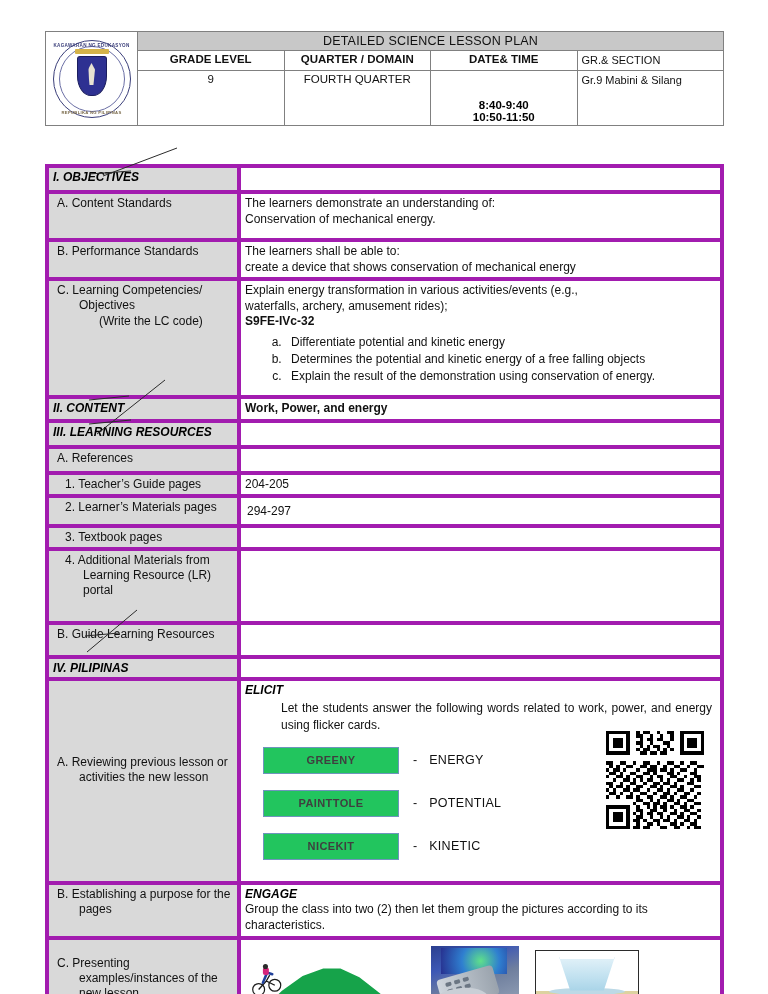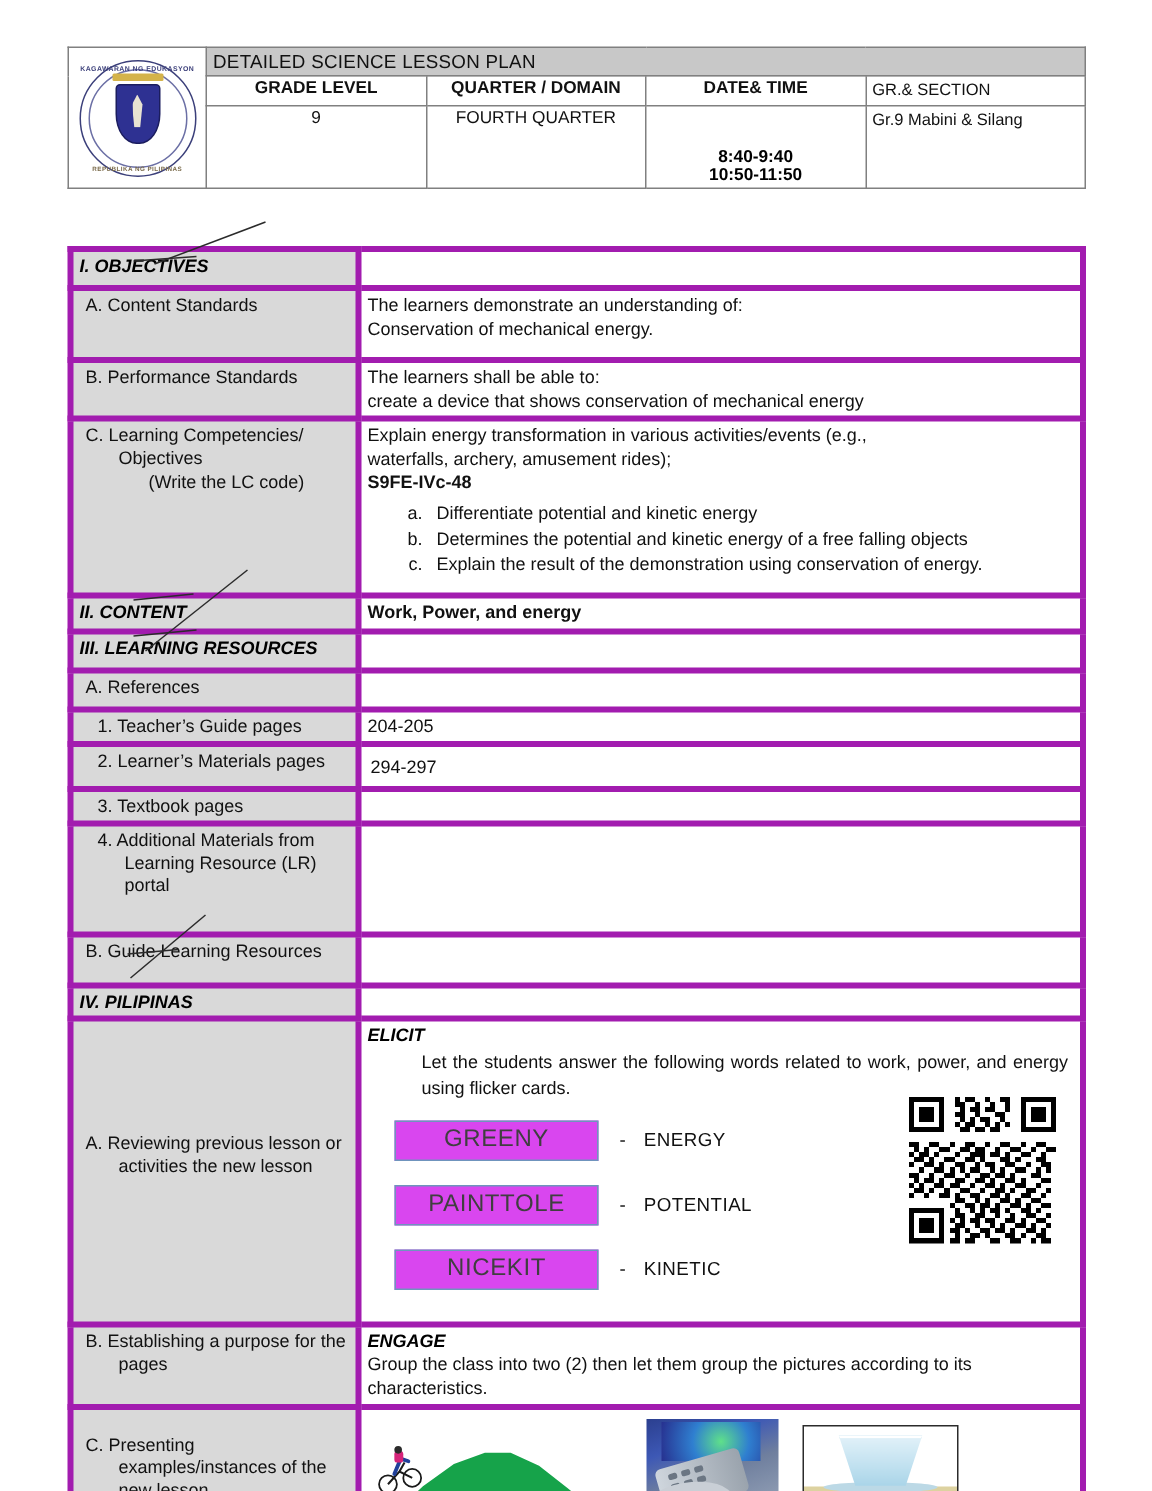--- a/index.html
+++ b/index.html
@@ -14,21 +14,21 @@
   
   table.lp { border-collapse: collapse; table-layout: fixed; }
   table.lp td { border: 1px solid #7f7f7f; vertical-align: top; padding: 2px 4px; }
 
   
   .hdr-wrap { position:absolute; left:45px; top:31px; width:679px; }
   table.hdr { width:679px; }
   table.hdr td { border: 1px solid #808080; }
   .logo-cell { width:92px; background:#fff; padding:0; vertical-align: top; }
   .title-cell {
-    background:#c8c8c8; text-align:left; font-size:12.5px;
+    background:#c8c8c8; text-align:center; font-size:12.5px;
     letter-spacing:.2px; padding:6px 0 5px; color:#111;
   }
   .lbl { font-weight:bold; text-align:center; font-size:11.5px; color:#111; }
   .sub { text-align:center; font-size:11.5px; color:#111; font-weight:normal;}
   .cell-grade { width:96px; }
   .cell-quarter { }
   .cell-date { width:111px; }
   .cell-sec { width:96px; }
   .sec-txt { font-size:11px; line-height:1.35; color:#111; text-align:left; padding-left:2px;}
   .time { font-weight:bold; font-size:11.5px; text-align:center; }
@@ -95,23 +95,23 @@
   .phase { font-weight:bold; font-style:italic; font-size:12px; color:#000; }
   .elicit-intro {
     font-size:12px; color:#111; line-height:1.35; text-align:justify;
     margin:2px 0 0 36px; padding-right:4px;
   }
 
   
   .cards { margin:14px 0 6px 18px; }
   .card-row { display:flex; align-items:center; margin-bottom:16px; }
   .fcard {
-    width:136px; height:27px; border:1px solid #6f94bd; background:#d946ef;
+    width:136px; height:27px; border:1px solid #6f94bd; background:#22c55e;
     display:flex; align-items:center; justify-content:center;
-    font-size:16px; font-weight:normal; letter-spacing:.4px; color:#3f3f3f;
+    font-size:11px; font-weight:bold; letter-spacing:.4px; color:#3f3f3f;
   }
   .dash { margin:0 12px 0 14px; font-size:12.5px; color:#111; }
   .ans { font-size:12.5px; color:#111; letter-spacing:.3px; }
 
   
   .qr { position:absolute; right:16px; top:50px; width:98px; height:98px; }
 
   
   .pics { position:relative; height:82px; margin-top:2px; }
   .hill {
@@ -224,21 +224,21 @@
         </td>
       </tr>
       <tr>
         <td class="c-left lbl-item mid" style="height:118px">
           <span>C.  Learning Competencies/ Objectives</span>
           <div style="padding-left:20px; text-indent:0; margin-top:1px;">(Write the LC code)</div>
         </td>
         <td class="c-right body-txt">
           <div>Explain energy transformation in various activities/events (e.g.,</div>
           <div>waterfalls, archery, amusement rides);</div>
-          <div class="code">S9FE-IVc-48</div>
+          <div class="code">S9FE-IVc-32</div>
           <ol class="abc" type="a">
             <li>Differentiate potential and kinetic energy</li>
             <li>Determines the potential and kinetic energy of a free falling objects</li>
             <li>Explain the result of the demonstration using conservation of energy.</li>
           </ol>
         </td>
       </tr>
 
       <tr>
         <td class="c-left sec-head">II.  CONTENT</td>

